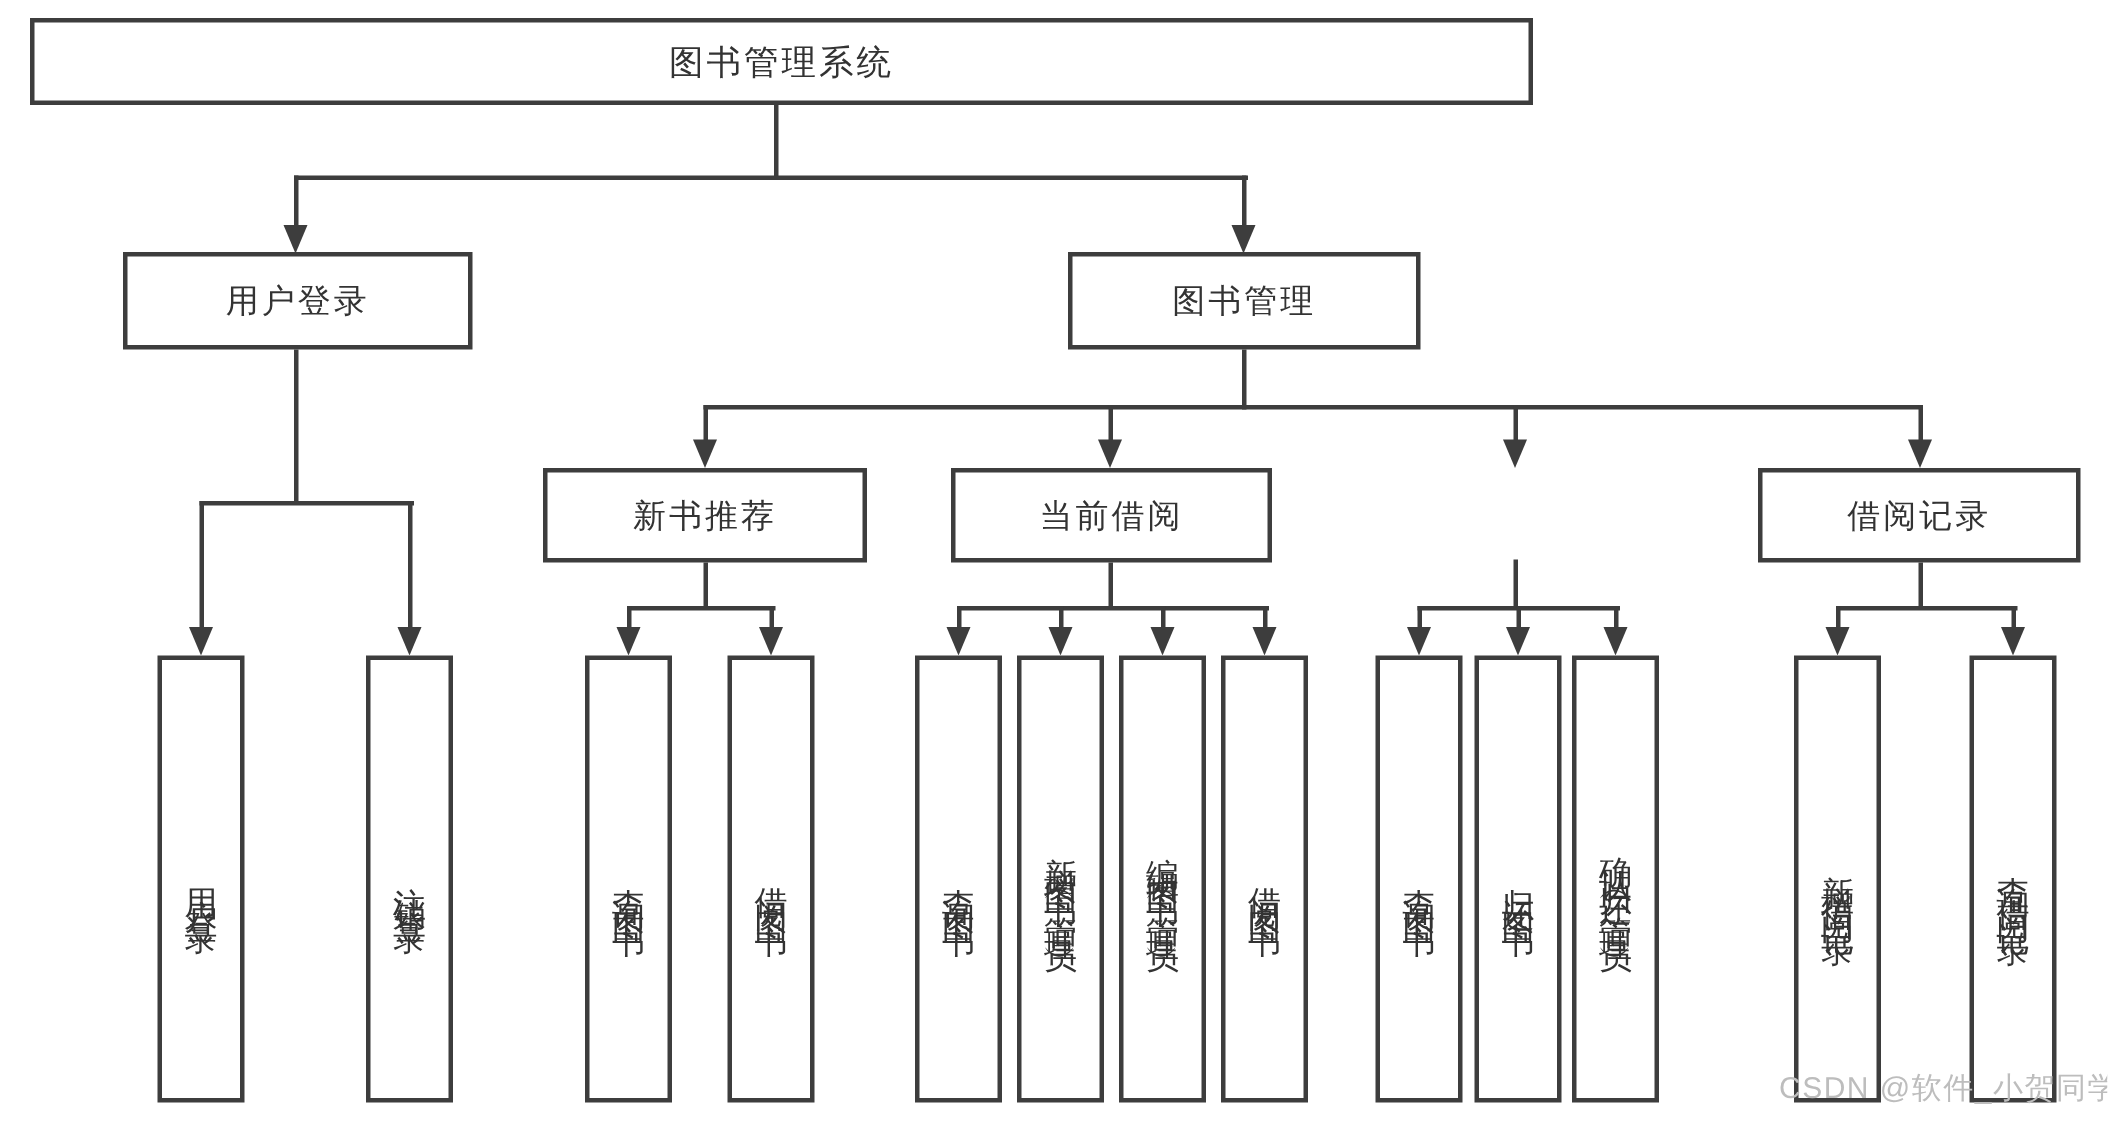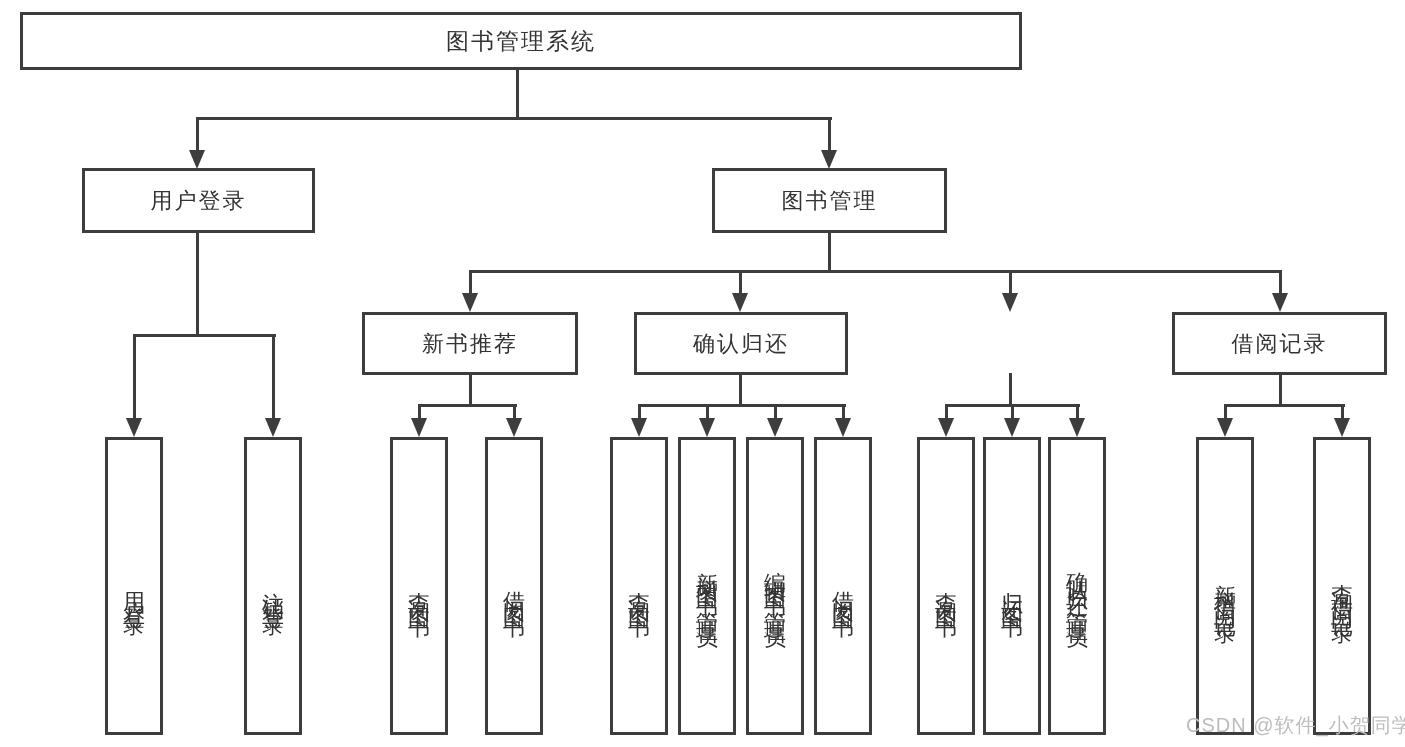--- a/index.html
+++ b/index.html
@@ -115,21 +115,21 @@
     <span>用户登录</span>
   </div>
   <div class="node" style="left:362px;top:312px;width:216px;height:63px">
     <span>新书推荐</span>
   </div>
 
   <div class="node" style="left:712px;top:168px;width:235px;height:65px">
     <span>图书管理</span>
   </div>
   <div class="node" style="left:634px;top:312px;width:214px;height:63px">
-    <span>确认归还</span>
+    <span>当前借阅</span>
   </div>
   <div class="node" style="left:1172px;top:312px;width:215px;height:63px">
     <span>借阅记录</span>
   </div>
 
   <div class="node vnode" style="left:105px;top:437px;width:58px;height:298px">
     <span class="vtext">用户登录</span>
   </div>
   <div class="node vnode" style="left:244px;top:437px;width:58px;height:298px">
     <span class="vtext">注销登录</span>

